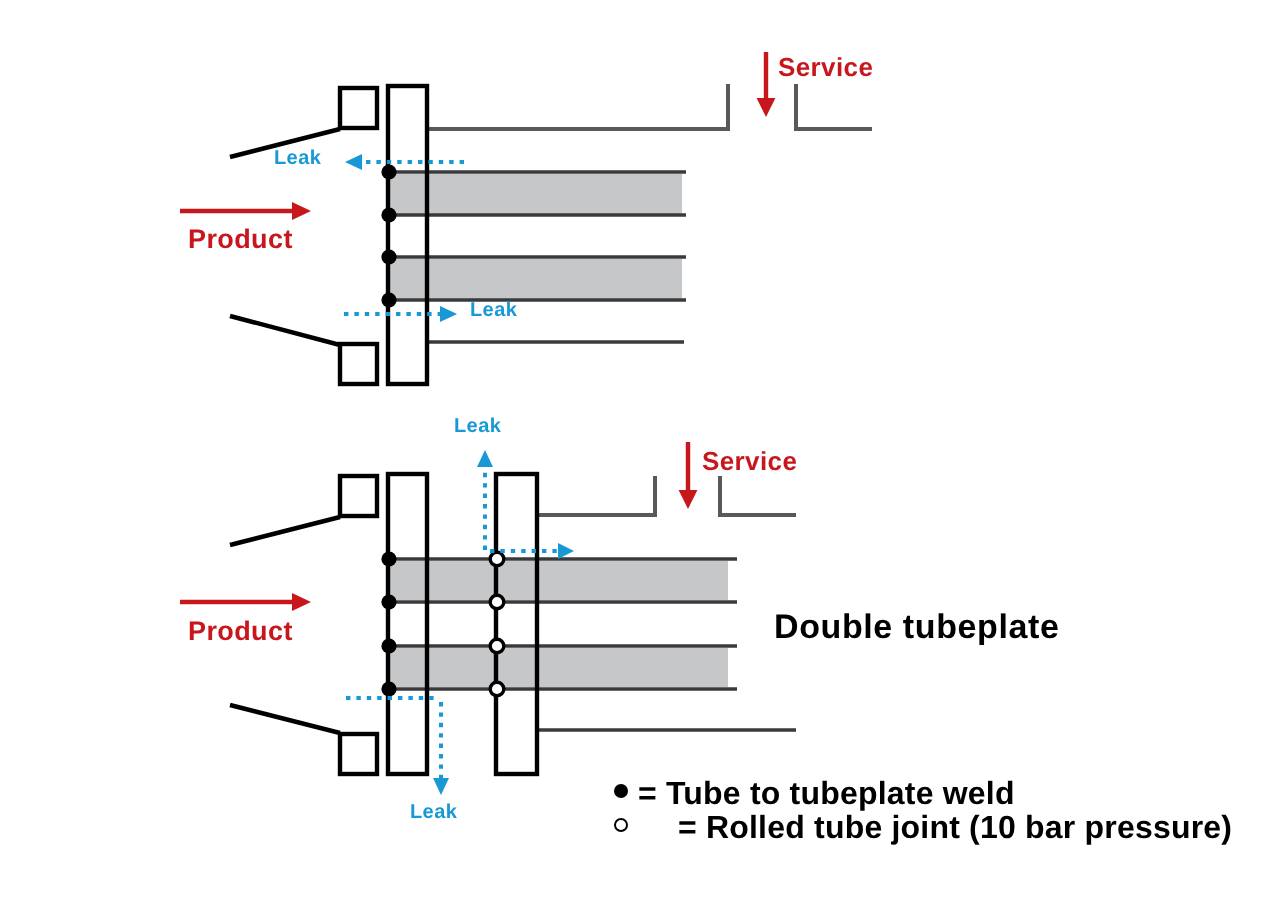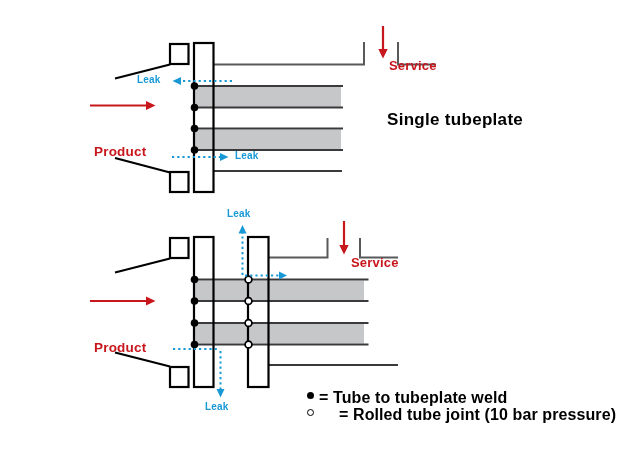--- a/index.html
+++ b/index.html
@@ -1,19 +1,19 @@
 <!DOCTYPE html>
 <html style="--bg: #FFFFFF; --ink: #000000; --line: #3A3A3C; --duct: #58595B; --tube_fill: #C6C7C9; --red: #C8161D; --blue: #1899D6;"><head>
 <meta charset="utf-8">
 <style>
   html,body{margin:0;padding:0;background:#fff;}
   #stage{position:relative;width:640px;height:453px;background:var(--bg,#fff);overflow:hidden;
          font-family:"Liberation Sans",sans-serif;}
   .lbl{position:absolute;font-weight:bold;white-space:nowrap;line-height:1;letter-spacing:.2px;}
-  .lbl.red{color:var(--red);font-size:13px;margin-top:32px;}
+  .lbl.red{color:var(--red);font-size:13px;}
   .lbl.blue{color:var(--blue);font-size:10px;}
   .lbl.title{color:var(--ink);font-size:17px;letter-spacing:.3px;}
   .lbl.legend{color:var(--ink);font-size:16px;letter-spacing:.1px;}
   svg{position:absolute;left:0;top:0;}
   .tubefill{fill:var(--tube_fill);stroke:none;}
   .tline{stroke:var(--line);stroke-width:1.8;fill:none;}
   .duct{stroke:var(--duct);stroke-width:2;fill:none;}
   .blk{stroke:var(--ink);stroke-width:2.2;fill:none;}
   .weld{fill:var(--ink);stroke:none;}
   .rolled{fill:#fff;stroke:var(--ink);stroke-width:1.7;}
@@ -135,25 +135,25 @@
         <line class="leakdots" x1="220.5" y1="351" x2="220.5" y2="389.5"></line>
         <polygon class="leakhead" points="216.5,389 224.5,389 220.5,397.5"></polygon>
       </g>
     </g>
   </svg>
 
   <div class="lbl blue" style="left:137px;top:74.5px;">Leak</div>
   <div class="lbl red" style="left:94px;top:112.5px;font-size:13.5px;">Product</div>
   <div class="lbl blue" style="left:235px;top:150.5px;">Leak</div>
   <div class="lbl red" style="left:389px;top:27px;">Service</div>
-  <div class="lbl title" style="left:387px;top:111px;">Single tubeplate</div>
 
   <div class="lbl blue" style="left:227px;top:209px;">Leak</div>
   <div class="lbl red" style="left:351px;top:223.5px;">Service</div>
   <div class="lbl red" style="left:94px;top:308.5px;font-size:13.5px;">Product</div>
+  <div class="lbl title" style="left:387px;top:305px;">Double tubeplate</div>
   <div class="lbl blue" style="left:205px;top:401.5px;">Leak</div>
 
   <div>
     <span class="legend-dot" style="left:306.5px;top:392px;"></span>
     <div class="lbl legend" style="left:319px;top:390px;">= Tube to tubeplate weld</div>
     <span class="legend-circle" style="left:306.8px;top:409px;"></span>
     <div class="lbl legend" style="left:319px;top:407px;margin-left:20px;">= Rolled tube joint (10 bar pressure)</div>
   </div>
 
 </div>

